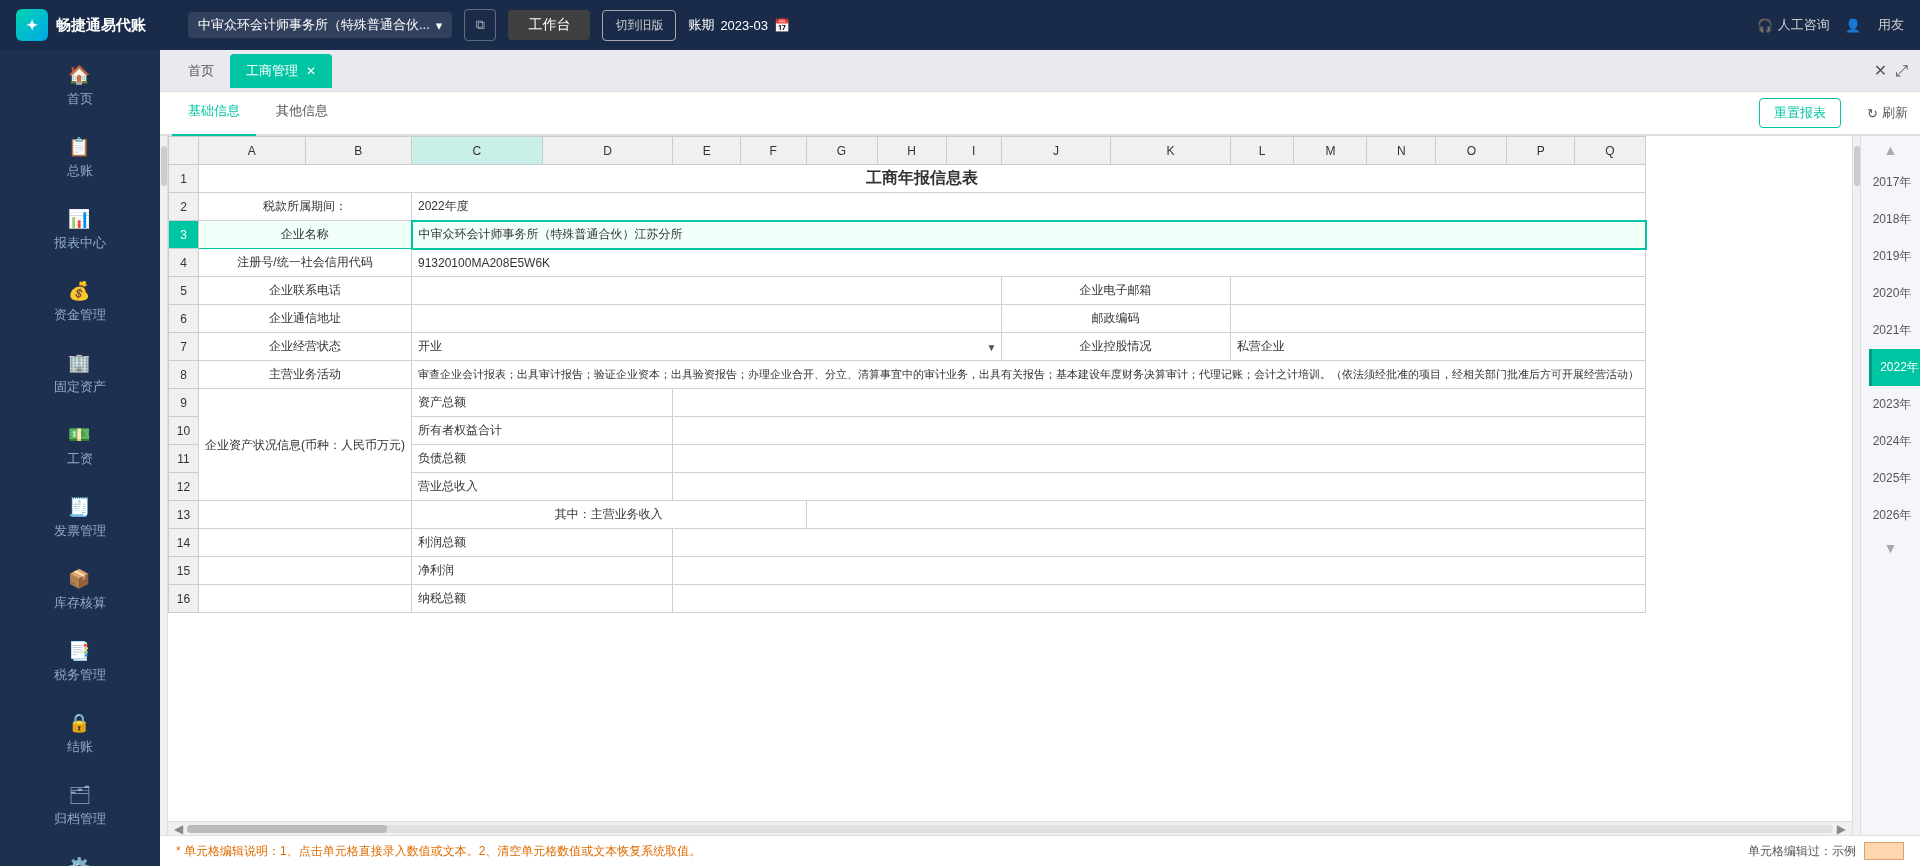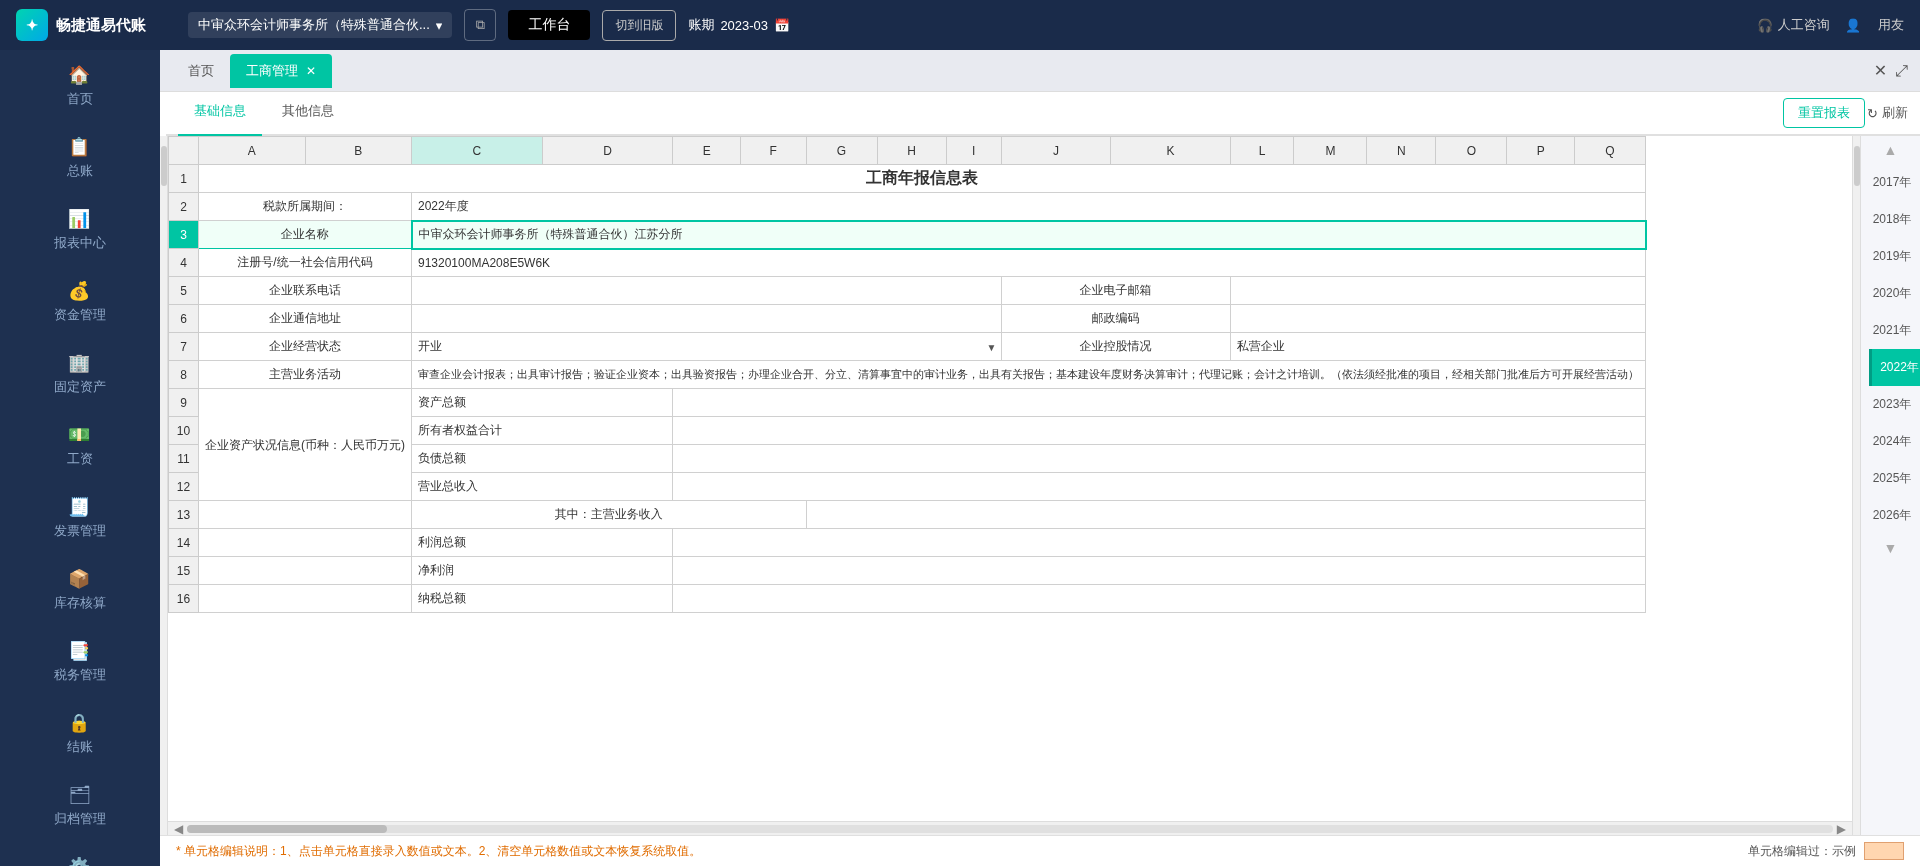--- a/index.html
+++ b/index.html
@@ -7,21 +7,21 @@
 
     
     .top-header {
       display: flex; align-items: center; background: #1a2b4a; height: 50px; padding: 0 16px; gap: 12px; flex-shrink: 0;
     }
     .logo-area { display: flex; align-items: center; gap: 8px; color: #fff; font-size: 15px; font-weight: bold; min-width: 160px; }
     .logo-icon { width: 32px; height: 32px; background: linear-gradient(135deg, #00d4b1, #00a8e8); border-radius: 6px; display: flex; align-items: center; justify-content: center; color: white; font-size: 14px; font-weight: bold; }
     .company-selector { display: flex; align-items: center; background: rgba(255,255,255,0.1); border-radius: 4px; padding: 4px 10px; color: #fff; font-size: 13px; gap: 6px; cursor: pointer; max-width: 280px; }
     .company-selector span { overflow: hidden; text-overflow: ellipsis; white-space: nowrap; }
     .copy-btn { width: 32px; height: 32px; border: 1px solid rgba(255,255,255,0.3); border-radius: 4px; display: flex; align-items: center; justify-content: center; color: #aaa; cursor: pointer; }
-    .workbench-btn { background: #000000; color: white; border: none; border-radius: 4px; padding: 6px 20px; font-size: 14px; cursor: pointer; }
+    .workbench-btn { background: #404040; color: white; border: none; border-radius: 4px; padding: 6px 20px; font-size: 14px; cursor: pointer; }
     .old-version-btn { border: 1px solid #aaa; background: transparent; color: #ccc; border-radius: 4px; padding: 6px 12px; font-size: 12px; cursor: pointer; }
     .period-area { display: flex; align-items: center; color: #fff; gap: 6px; font-size: 13px; }
     .header-right { margin-left: auto; display: flex; align-items: center; gap: 16px; color: #ccc; font-size: 13px; }
     .header-right span { cursor: pointer; display: flex; align-items: center; gap: 4px; }
 
     
     .main-layout { display: flex; flex: 1; overflow: hidden; }
 
     
     .sidebar { width: 160px; background: #1e3050; display: flex; flex-direction: column; flex-shrink: 0; overflow-y: auto; }
@@ -37,21 +37,21 @@
     .tab-item.active { background: #00c5a3; color: white; }
     .tab-home { background: transparent; color: #555; }
     .tab-close { font-size: 12px; cursor: pointer; }
     .tab-bar-actions { margin-left: auto; display: flex; align-items: center; gap: 8px; }
     .tab-bar-btn { background: none; border: none; font-size: 16px; color: #555; cursor: pointer; }
 
     
     .inner-content { flex: 1; display: flex; flex-direction: column; overflow: hidden; background: white; margin: 0; }
 
     
-    .sub-tabs { display: flex; border-bottom: 2px solid #e0e0e0; padding: 0 12px; background: white; flex-shrink: 0; gap: 4px; margin-left: 6px; }
+    .sub-tabs { display: flex; border-bottom: 2px solid #e0e0e0; padding: 0 12px; background: white; flex-shrink: 0; gap: 4px; }
     .sub-tab { padding: 10px 16px; font-size: 13px; color: #555; cursor: pointer; border-bottom: 2px solid transparent; margin-bottom: -2px; }
     .sub-tab.active { color: #00c5a3; border-bottom: 2px solid #00c5a3; font-weight: 500; }
     .reset-btn { border: 1px solid #00c5a3; color: #00c5a3; background: white; border-radius: 4px; padding: 5px 14px; font-size: 13px; cursor: pointer; }
     .refresh-btn { background: none; border: none; color: #555; font-size: 13px; cursor: pointer; display: flex; align-items: center; gap: 4px; }
 
     
     .spreadsheet-wrapper { flex: 1; display: flex; overflow: hidden; position: relative; }
     .spreadsheet-container { flex: 1; overflow: auto; position: relative; }
 
     
@@ -185,21 +185,21 @@
     <div class="inner-content">
 
       <div class="sub-tabs">
         <div class="sub-tab active">
           <span>基础信息</span>
         </div>
         <div class="sub-tab">
           <span>其他信息</span>
         </div>
 
-        <div style="margin-left:auto; display:flex; align-items:center; gap:2px; padding: 6px 0;">
+        <div style="margin-left:auto; display:flex; align-items:center; gap:26px; padding: 6px 0;">
           <button class="reset-btn">重置报表</button>
           <button class="refresh-btn">
             <span>↻</span>
             <span>刷新</span>
           </button>
         </div>
       </div>
 
       <div class="spreadsheet-wrapper">
 

